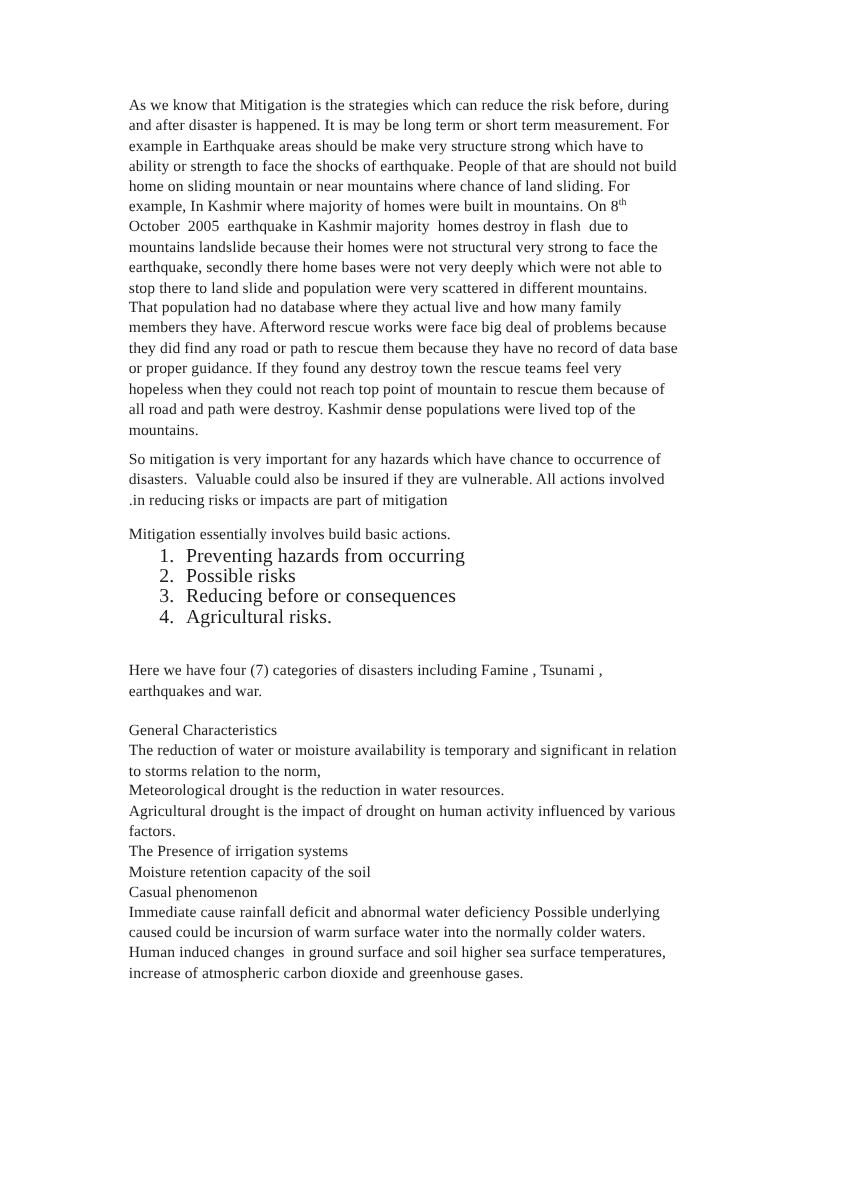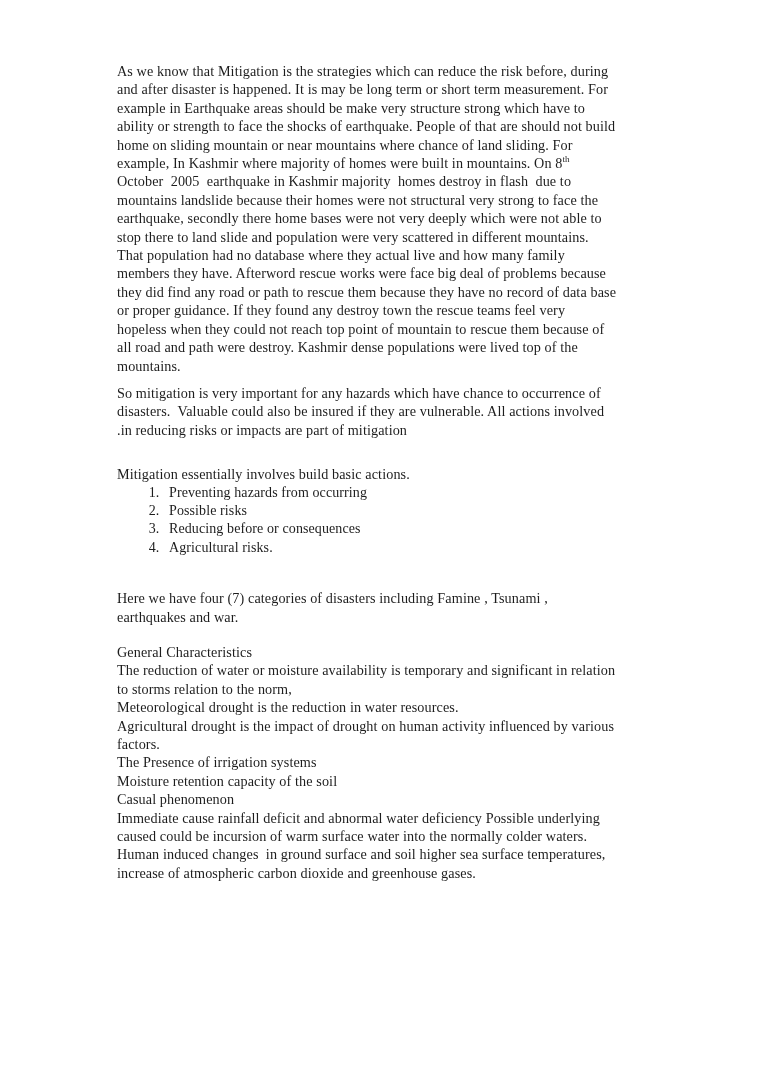--- a/index.html
+++ b/index.html
@@ -11,43 +11,43 @@
     width: 768px;
     height: 1087px;
     overflow: hidden;
     font-family: "Liberation Serif", "DejaVu Serif", serif;
     color: #1d1d1d;
   }
   .page {
     box-sizing: border-box;
     width: 768px;
     height: 1087px;
-    padding: 62px 40px 0 117px;
+    padding: 87px 40px 0 117px;
     background: #ffffff;
   }
   .para {
     margin: 0;
     font-size: 14.2px;
     line-height: 18.4px;
     white-space: pre;
     letter-spacing: 0.1px;
   }
   .para sup {
     font-size: 9px;
     line-height: 0;
     vertical-align: super;
   }
   .mb-small  { margin-bottom: 9px; }
-  .mb-med    { margin-bottom: 26px; }
+  .mb-med    { margin-bottom: 13px; }
   .mb-blank  { margin-bottom: 17px; }
   ol.actions-list {
     margin: 0 0 32px 0;
     padding: 0 0 0 46px;
     list-style: decimal;
-    font-size: 14px;
+    font-size: 18px;
     line-height: 18.4px;
     letter-spacing: 0.1px;
   }
   ol.actions-list li {
     padding-left: 6px;
   }
 </style>
 </head>
 <body style="color: rgb(29, 29, 29); background: rgb(255, 255, 255);">
 

